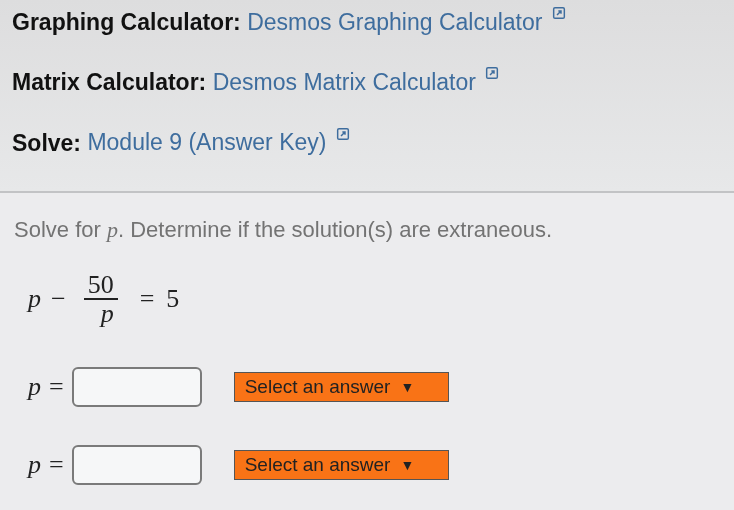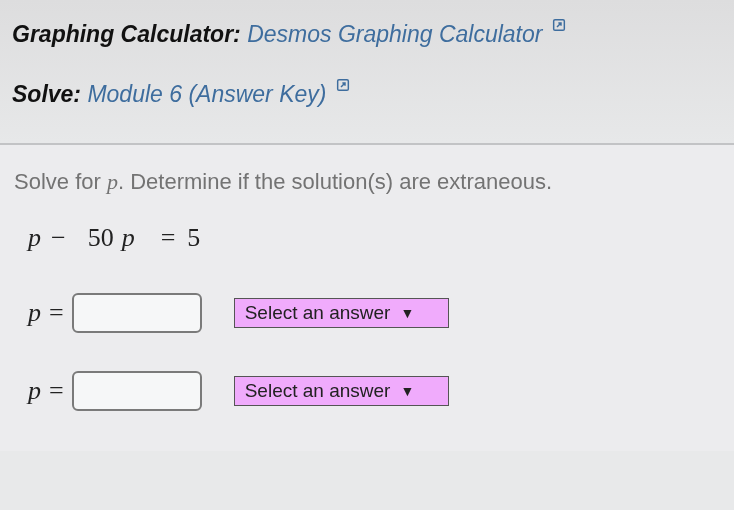--- a/index.html
+++ b/index.html
@@ -5,23 +5,22 @@
   * { box-sizing: border-box; margin: 0; padding: 0; }
   body {
     width: 734px;
     height: 510px;
     font-family: Arial, Helvetica, sans-serif;
     background: #e8e9ea;
     color: #222;
     overflow: hidden;
   }
   .header-section {
-    padding: 12px 12px 18px 12px;
+    padding: 0 12px 18px 12px;
     background: linear-gradient(#ddddde, #e7e8e9);
-    font-style: italic;
   }
   .resource-row {
     font-size: 23px;
     line-height: 1.2;
     padding: 8px 0 16px 0;
     font-weight: bold;
     color: #111;
   }
   .resource-row.first { padding-top: 0; }
   .resource-link {
@@ -52,20 +51,21 @@
   .math-var { font-family: 'Times New Roman', serif; font-style: italic; }
   .equation {
     font-family: 'Times New Roman', serif;
     font-size: 26px;
     display: flex;
     align-items: center;
     padding: 28px 0 30px 14px;
   }
   .frac {
     display: inline-flex;
+    flex-direction: column;
     align-items: flex-end;
     margin: 0 10px;
     line-height: 1.05;
   }
   .frac .num, .frac .den { padding: 0 4px; }
   .frac .line { width: 100%; border-top: 2px solid #222; }
   .answer-row {
     display: flex;
     align-items: center;
     gap: 32px;
@@ -82,21 +82,21 @@
     width: 130px;
     height: 40px;
     border: 2px solid #7a7a7a;
     border-radius: 6px;
     background: #f6f7f8;
     font-size: 20px;
     padding: 0 8px;
   }
   .select-box {
     border: 1.5px solid #555;
-    background: #f0abfc;
+    background: #f97316;
     font-size: 19px;
     padding: 3px 6px 3px 10px;
     display: flex;
     align-items: center;
     gap: 10px;
     cursor: pointer;
     min-width: 215px;
   }
   .chevron {
     font-size: 14px;
@@ -113,23 +113,35 @@
       <span>Desmos Graphing Calculator</span>
       <span class="ext-icon">
         <svg viewBox="0 0 24 24" fill="none" stroke="#3e6d9e" stroke-width="2.2">
             <rect x="4" y="4" width="16" height="16" rx="2"></rect>
             <path d="M9 15 L15 9 M11 9 H15 V13"></path>
           </svg>
       </span>
     </a>
   </div>
   <div class="resource-row">
+    <span>Matrix Calculator:</span>
+    <a class="resource-link">
+      <span>Desmos Matrix Calculator</span>
+      <span class="ext-icon">
+        <svg viewBox="0 0 24 24" fill="none" stroke="#3e6d9e" stroke-width="2.2">
+            <rect x="4" y="4" width="16" height="16" rx="2"></rect>
+            <path d="M9 15 L15 9 M11 9 H15 V13"></path>
+          </svg>
+      </span>
+    </a>
+  </div>
+  <div class="resource-row">
     <span>Solve:</span>
     <a class="resource-link">
-      <span>Module 6 (Answer Key)</span>
+      <span>Module 9 (Answer Key)</span>
       <span class="ext-icon">
         <svg viewBox="0 0 24 24" fill="none" stroke="#3e6d9e" stroke-width="2.2">
             <rect x="4" y="4" width="16" height="16" rx="2"></rect>
             <path d="M9 15 L15 9 M11 9 H15 V13"></path>
           </svg>
       </span>
     </a>
   </div>
 </div>
 

